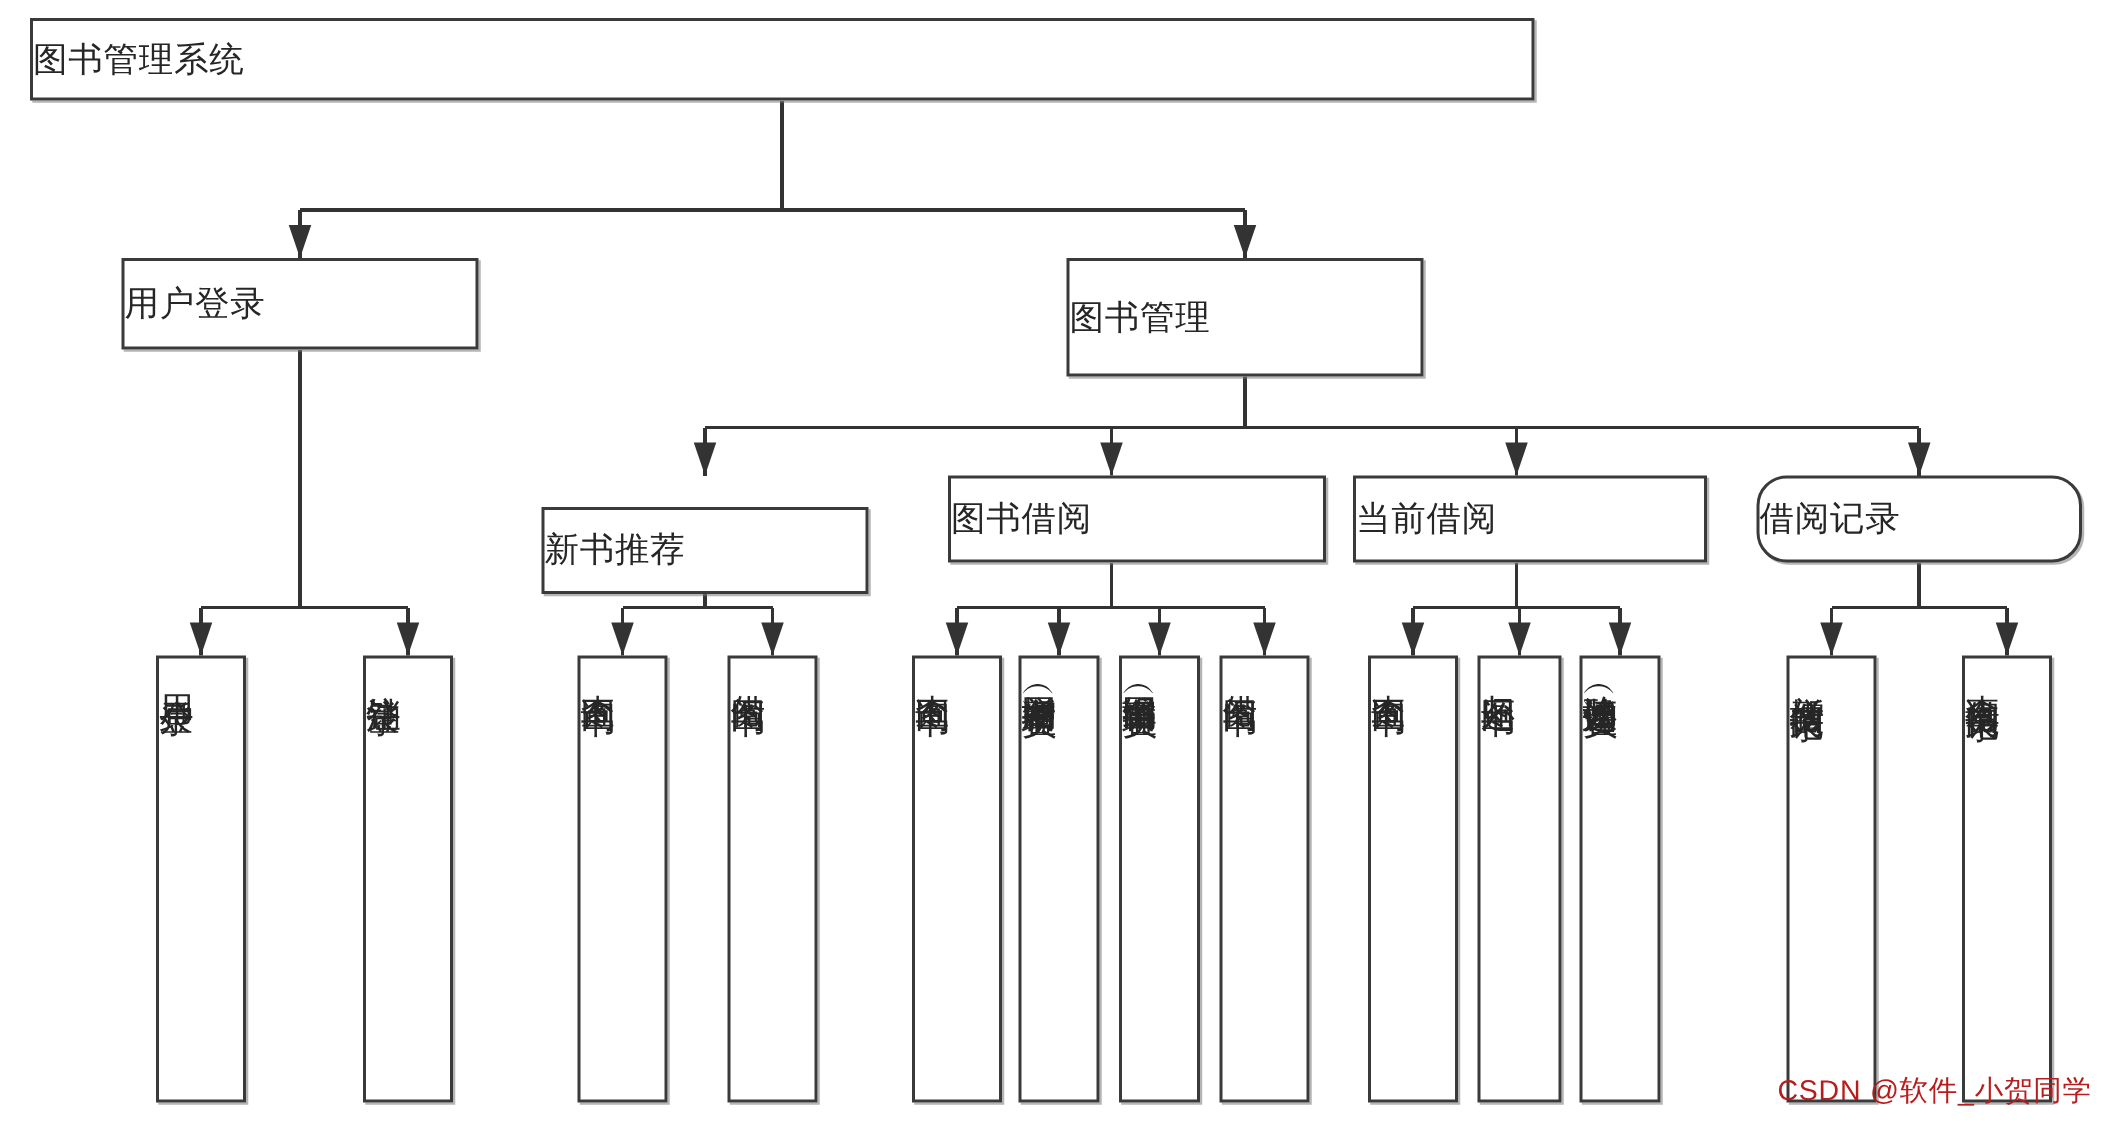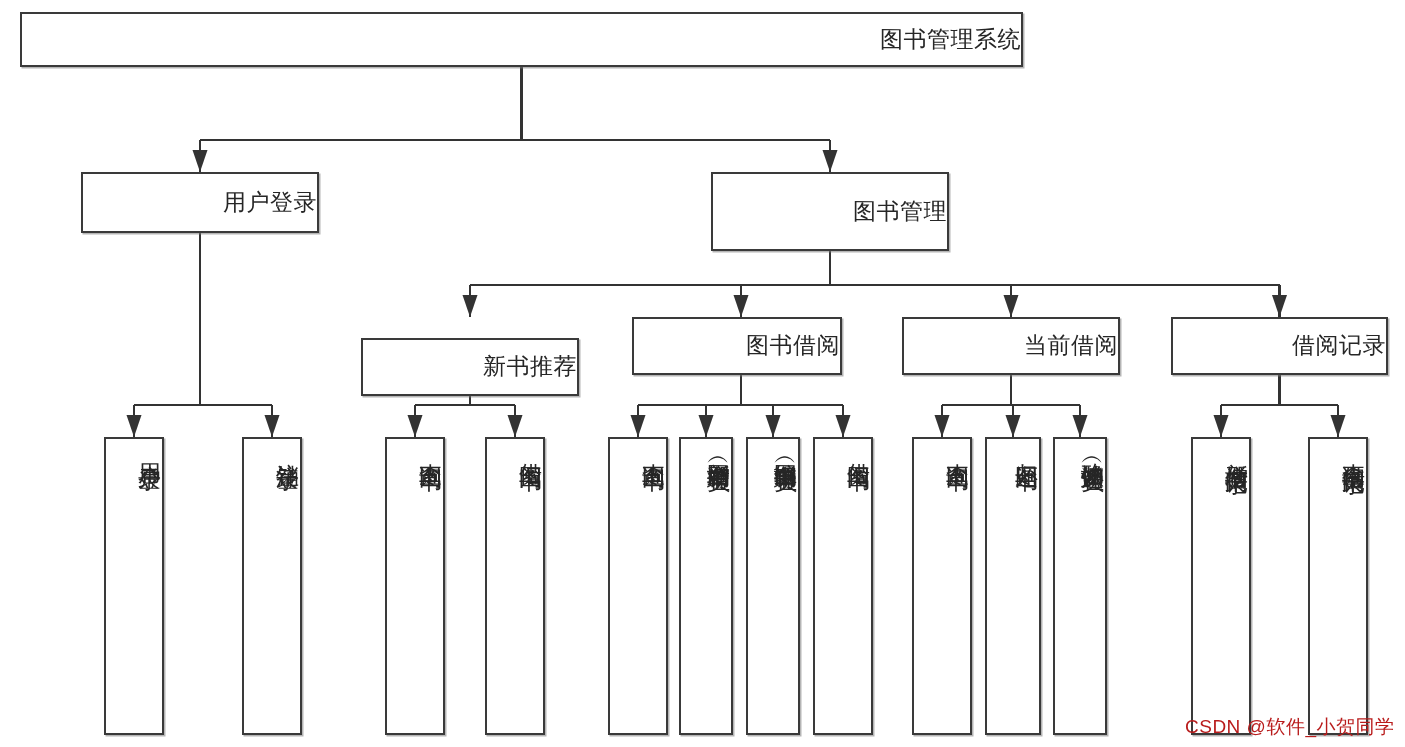--- a/index.html
+++ b/index.html
@@ -28,21 +28,21 @@
     pointer-events: none;
   }
   .node {
     position: absolute;
     box-sizing: border-box;
     background: #ffffff;
     border: 2px solid #3a3a3a;
     box-shadow: 1.5px 1.5px 0 0 rgba(120,120,120,0.55);
     display: flex;
     align-items: center;
-    justify-content: flex-end;
+    justify-content: flex-start;
     color: #262626;
   }
   .node-label {
     display: block;
     text-align: center;
     line-height: 1.18;
     color: #262626;
     white-space: nowrap;
   }
   .node.horizontal .node-label {
@@ -140,27 +140,27 @@
       </div>
       <div class="node horizontal" style="left: 81px; top: 172px; width: 238px; height: 61px;">
         <span class="node-label">用户登录</span>
       </div>
       <div class="node horizontal" style="left: 711px; top: 172px; width: 238px; height: 79px;">
         <span class="node-label">图书管理</span>
       </div>
       <div class="node horizontal" style="left: 361px; top: 317px; width: 218px; height: 58px; margin-top: 21px;">
         <span class="node-label">新书推荐</span>
       </div>
-      <div class="node horizontal" style="left: 632px; top: 317px; width: 210px; height: 58px;">
+      <div class="node horizontal" style="left: 632px; top: 317px; width: 252px; height: 58px;">
         <span class="node-label">图书借阅</span>
       </div>
-      <div class="node horizontal" style="left: 902px; top: 317px; width: 218px; height: 58px;">
+      <div class="node horizontal" style="left: 902px; top: 317px; width: 236px; height: 58px;">
         <span class="node-label">当前借阅</span>
       </div>
-      <div class="node horizontal" style="left: 1171px; top: 317px; width: 217px; height: 58px;">
+      <div class="node horizontal" style="left: 1171px; top: 317px; width: 217px; height: 58px; border-radius: 20px;">
         <span class="node-label">借阅记录</span>
       </div>
       <div class="node vertical" style="left: 104px; top: 437px; width: 60px; height: 298px;">
         <span class="node-label">用户登录</span>
       </div>
       <div class="node vertical" style="left: 242px; top: 437px; width: 60px; height: 298px;">
         <span class="node-label">注销登录</span>
       </div>
       <div class="node vertical" style="left: 385px; top: 437px; width: 60px; height: 298px;">
         <span class="node-label">查询图书</span>

